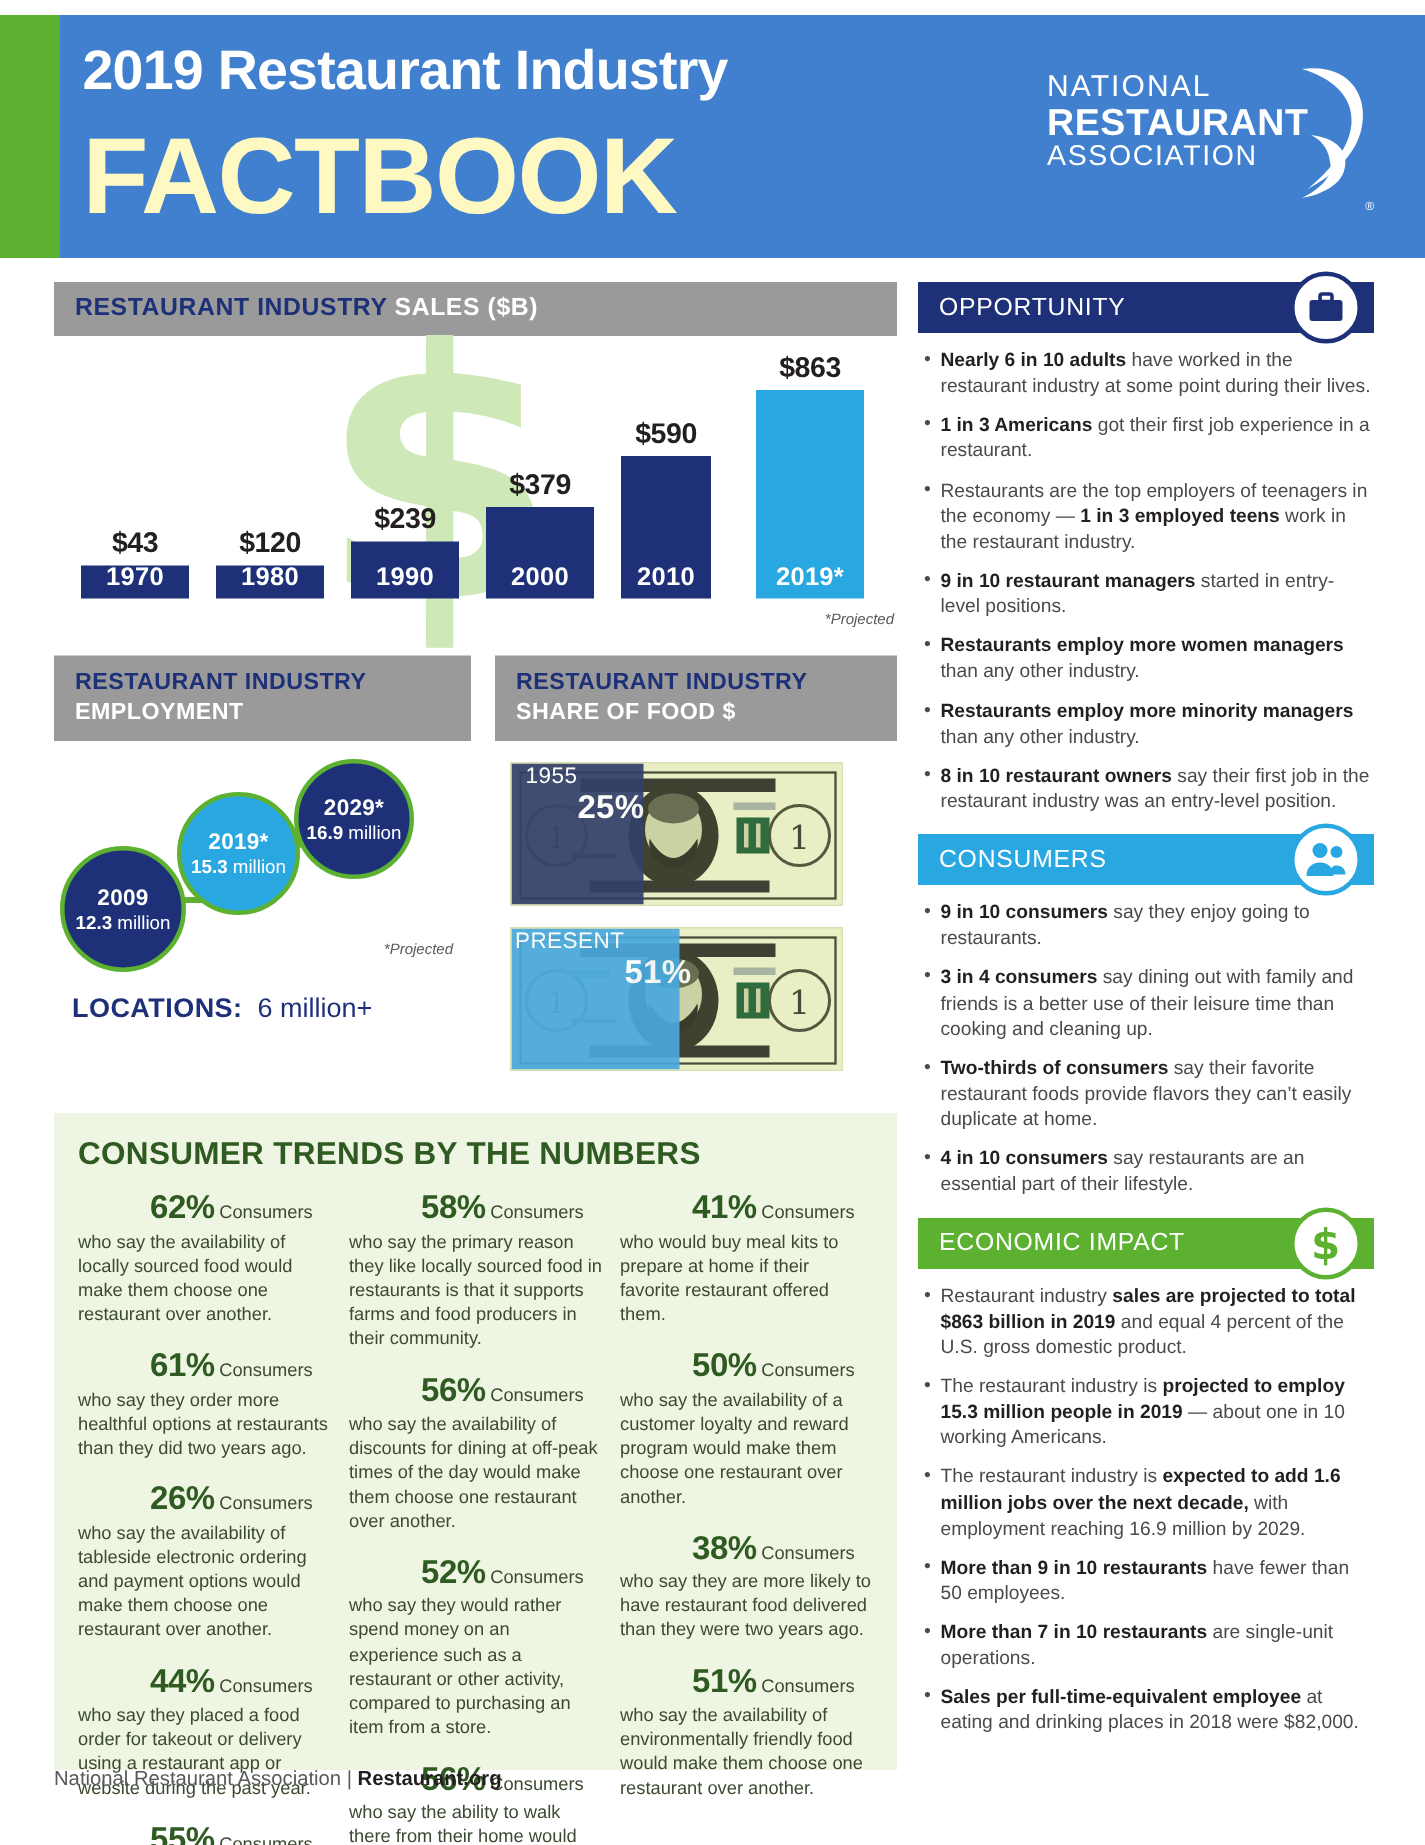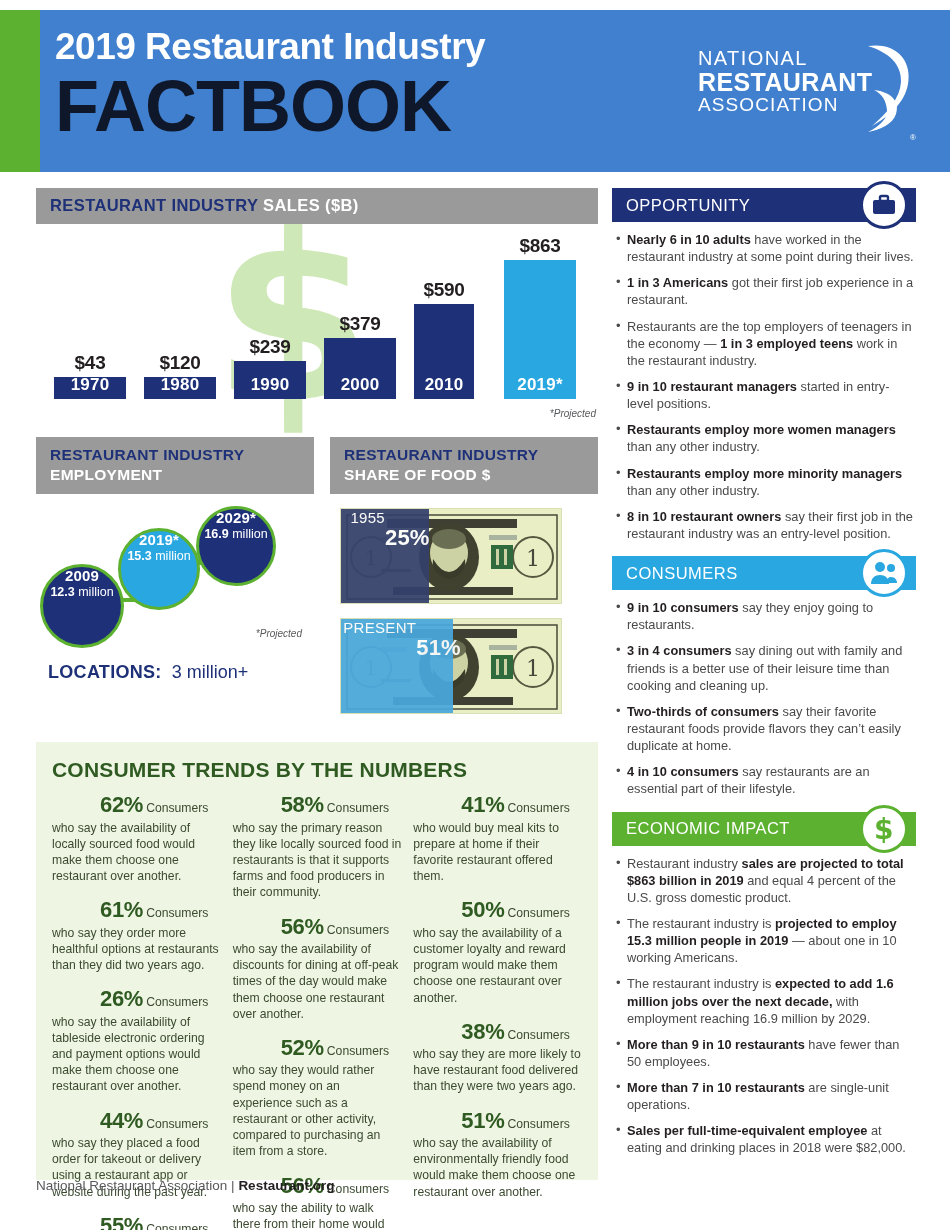--- a/index.html
+++ b/index.html
@@ -22,22 +22,22 @@
     position: absolute; left: 0; top: 0;
     width: 40px; height: 162px;
     background: #5cb230;
   }
   .header-titles { position: absolute; left: 55px; top: 16px; }
   .title-line1 {
     color: #ffffff; font-size: 37px; font-weight: bold;
     letter-spacing: -0.5px; line-height: 1.15;
   }
   .title-line2 {
-    color: #0f172a; font-size: 72px; font-weight: bold;
-    letter-spacing: -1px; line-height: 0.98; margin-top: 2px;
+    color: #fef9c3; font-size: 72px; font-weight: bold;
+    letter-spacing: -1px; line-height: 0.98; margin-top: 14px;
   }
   .nra-logo {
     position: absolute; right: 42px; top: 38px;
     width: 210px; height: 92px; color: #fff;
   }
   .nra-l1 { font-size: 20px; letter-spacing: 1.4px; line-height: 1.05; }
   .nra-l2 { font-size: 25px; font-weight: bold; letter-spacing: 0.4px; line-height: 1.05; }
   .nra-l3 { font-size: 19px; letter-spacing: 1.1px; line-height: 1.05; }
   .nra-swoosh { position: absolute; right: -6px; top: -8px; }
   .nra-reg { position: absolute; right: -8px; bottom: -2px; font-size: 8px; }
@@ -90,21 +90,21 @@
     font-size: 15.5px; font-weight: bold; letter-spacing: 0.3px; line-height: 1.3;
   }
   .gray-bar-2 .navy { color: #1e3178; display: block; }
   .gray-bar-2 .white { color: #ffffff; display: block; }
 
   .circles { position: relative; width: 278px; height: 150px; margin-top: 12px; }
   .emp-circle {
     position: absolute; border-radius: 50%;
     border: 3px solid #5cb230;
     display: flex; flex-direction: column;
-    align-items: center; justify-content: flex-start;
+    align-items: center; justify-content: center;
     color: #ffffff; text-align: center;
   }
   .emp-year { font-size: 15px; font-weight: bold; letter-spacing: 0.2px; }
   .emp-val { font-size: 12.5px; margin-top: 1px; }
   .emp-val b { font-weight: bold; }
   .connector { position: absolute; background: #5cb230; height: 4px; z-index: 0; }
   .proj-note-2 {
     position: absolute; right: 12px; top: 122px;
     font-size: 10px; font-style: italic; color: #58595b;
   }
@@ -273,21 +273,21 @@
           <div class="emp-circle" style="left: 82px; top: 22px; width: 82px; height: 82px; background: rgb(41, 167, 224);">
             <div class="emp-year">2019*</div>
             <div class="emp-val"><b>15.3</b> million</div>
           </div>
           <div class="emp-circle" style="left: 160px; top: 0px; width: 80px; height: 80px; background: rgb(30, 49, 120);">
             <div class="emp-year">2029*</div>
             <div class="emp-val"><b>16.9</b> million</div>
           </div>
         </div>
       <div class="locations">
-        <b>LOCATIONS:</b><span>3 million+</span>
+        <b>LOCATIONS:</b><span>6 million+</span>
       </div>
     </div>
 
     <div class="panel-food">
       <div class="gray-bar-2">
         <span class="navy">RESTAURANT INDUSTRY</span>
         <span class="white">SHARE OF FOOD $</span>
       </div>
       <div class="bills" id="bills">
           <div class="bill"><svg width="222" height="96" viewBox="0 0 222 96">

